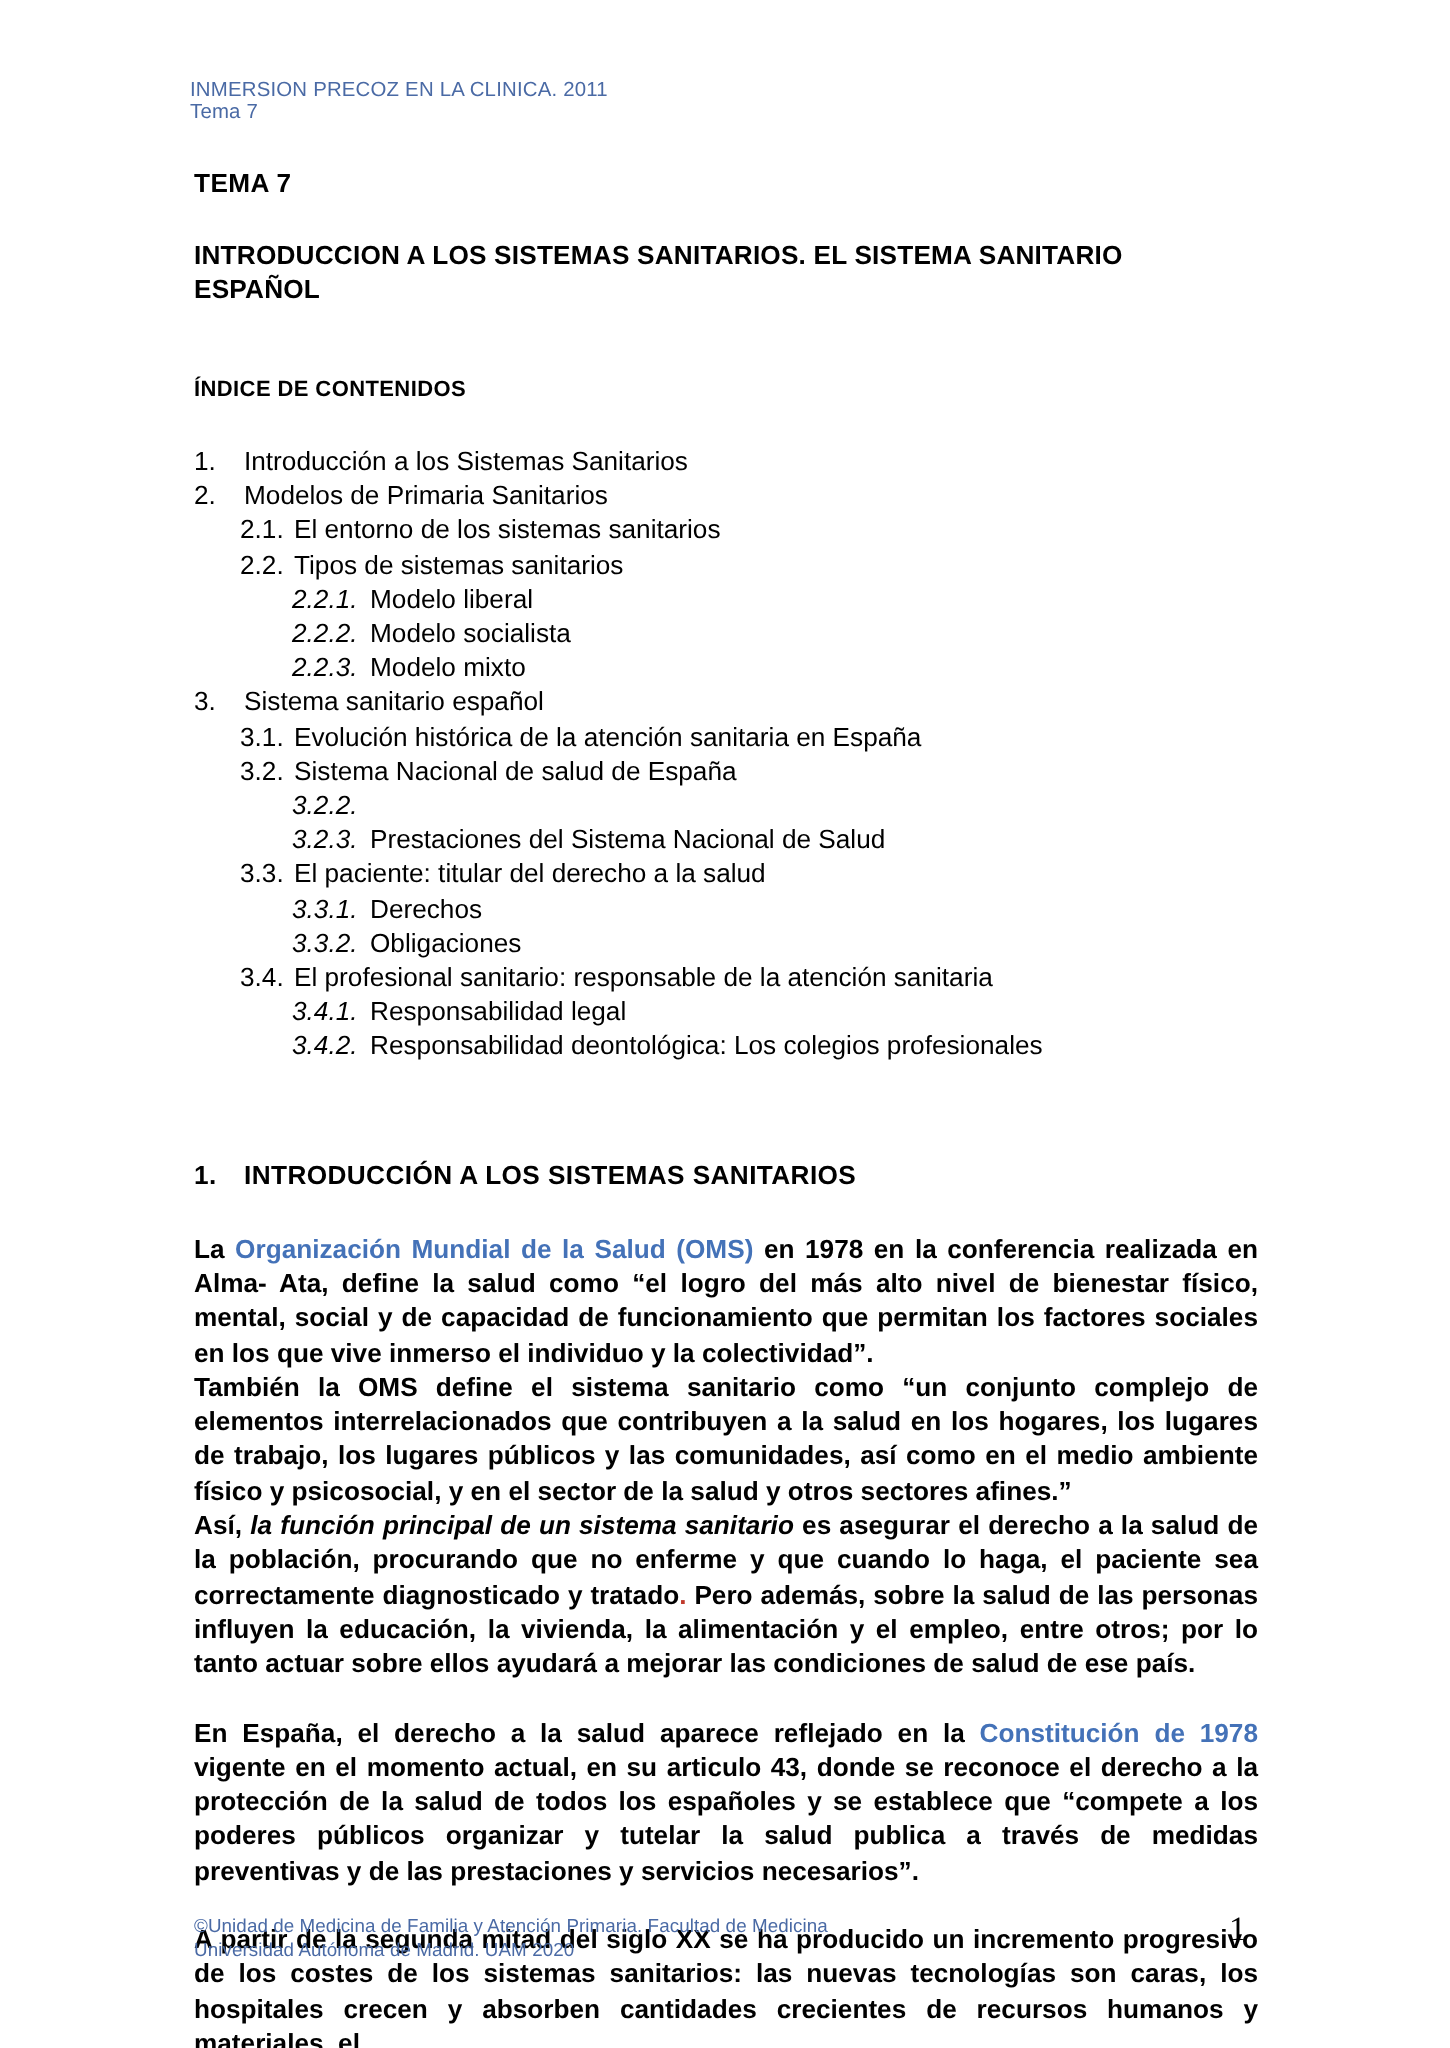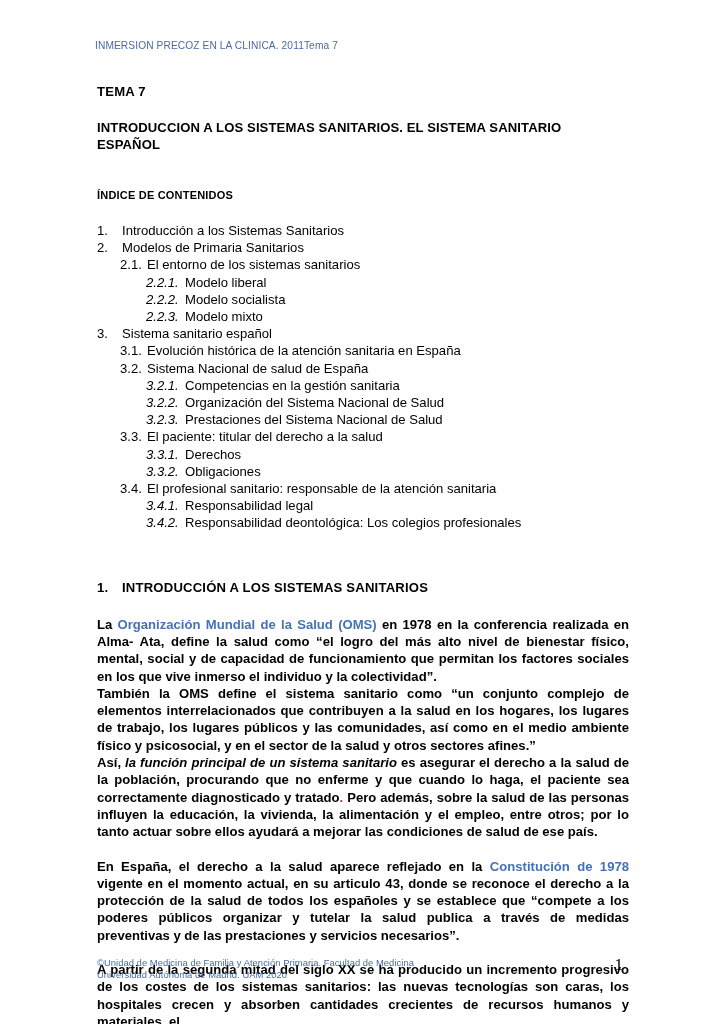--- a/index.html
+++ b/index.html
@@ -23,24 +23,26 @@
     box-sizing: border-box;
   }
 
   
   .running-header {
     position: absolute;
     left: 95px;
     top: 40px;
     width: 535px;
     display: flex;
+    justify-content: space-between;
     align-items: baseline;
     font-size: 10.2px;
     color: #4a6aa5;
     letter-spacing: 0.1px;
+    flex-direction: column;
   }
   .running-header .rh-right {
     padding-right: 2px;
   }
 
   
   .content {
     position: absolute;
     left: 97px;
     top: 84px;
@@ -174,20 +176,24 @@
           <span class="toc-text">Introducción a los Sistemas Sanitarios</span>
         </div>
         <div class="toc-row lvl1">
           <span class="toc-num">2.</span>
           <span class="toc-text">Modelos de Primaria Sanitarios</span>
         </div>
         <div class="toc-row lvl2">
           <span class="toc-num">2.1.</span>
           <span class="toc-text">El entorno de los sistemas sanitarios</span>
         </div>
+        <div class="toc-row lvl2">
+          <span class="toc-num">2.2.</span>
+          <span class="toc-text">Tipos de sistemas sanitarios</span>
+        </div>
         <div class="toc-row lvl3">
           <span class="toc-num">2.2.1.</span>
           <span class="toc-text">Modelo liberal</span>
         </div>
         <div class="toc-row lvl3">
           <span class="toc-num">2.2.2.</span>
           <span class="toc-text">Modelo socialista</span>
         </div>
         <div class="toc-row lvl3">
           <span class="toc-num">2.2.3.</span>
@@ -199,26 +205,21 @@
         </div>
         <div class="toc-row lvl2">
           <span class="toc-num">3.1.</span>
           <span class="toc-text">Evolución histórica de la atención sanitaria en España</span>
         </div>
         <div class="toc-row lvl2">
           <span class="toc-num">3.2.</span>
           <span class="toc-text">Sistema Nacional de salud de España</span>
         </div>
         <div class="toc-row lvl3">
-          <span class="toc-num">3.2.1.</span>
-          <span class="toc-text">Competencias en la gestión sanitaria</span>
-        </div>
-        <div class="toc-row lvl3">
           <span class="toc-num">3.2.2.</span>
-          <span class="toc-text">Organización del Sistema Nacional de Salud</span>
         </div>
         <div class="toc-row lvl3">
           <span class="toc-num">3.2.3.</span>
           <span class="toc-text">Prestaciones del Sistema Nacional de Salud</span>
         </div>
         <div class="toc-row lvl2">
           <span class="toc-num">3.3.</span>
           <span class="toc-text">El paciente: titular del derecho a la salud</span>
         </div>
         <div class="toc-row lvl3">

